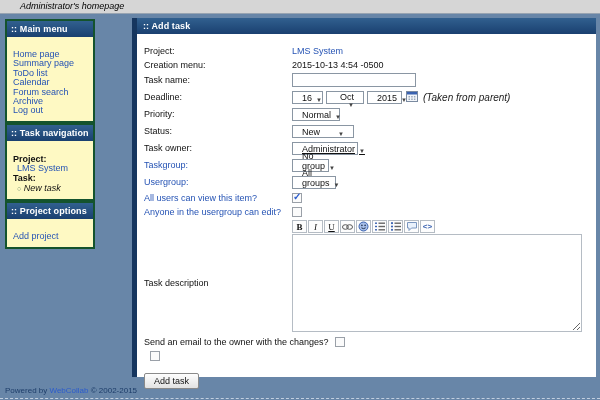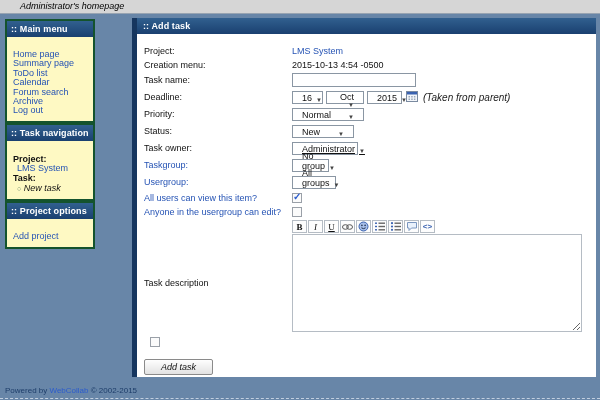--- a/index.html
+++ b/index.html
@@ -81,24 +81,24 @@
   .tb-code { color:#3a62b0; font-weight:bold; font-size:8px; }
 
   .desc-area {
     width:284px; height:92px; border:1px solid #b5bcc4; background:#fff;
     resize:both; font-family:"Liberation Sans",sans-serif; font-size:9px;
   }
   .email-row { display:flex; align-items:center; margin-bottom:2px; min-height:12px; }
   .email-row .cb { margin-left:6px; }
 
   .btn {
-    margin-top:9px; font-size:9px; color:#111; padding:2px 16px;
+    margin-top:9px; font-size:9px; color:#111; padding:2px 9px;
     border:1px solid #8a8a8a; border-radius:2px;
     background:linear-gradient(#fefefe,#e2e2e2);
-    font-family:"Liberation Sans",sans-serif; cursor:pointer;font-style:italic;
+    font-family:"Liberation Sans",sans-serif; cursor:pointer;
   }
 
   
   .footer { position:absolute; left:5px; bottom:5px; font-size:8px; color:#1d3d69; }
   .footer a { color:#2b5bcc; }
 </style>
 </head>
 <body>
 
 <div class="topbar">
@@ -183,21 +183,21 @@
           <rect x="2.5" y="8.5" width="1.5" height="1.5" fill="#9aa7b8"></rect>
             <rect x="5.2" y="8.5" width="1.5" height="1.5" fill="#9aa7b8"></rect>
             <rect x="7.9" y="8.5" width="1.5" height="1.5" fill="#9aa7b8"></rect>
         </svg>
       </span>
       <span class="note">(Taken from parent)</span>
     </div>
 
     <div class="row tall">
       <span class="lbl">Priority:</span>
-      <span class="sel" style="width:72px;">
+      <span class="sel" style="width:48px;">
           <span>Normal</span>
           <span class="arr">▼</span>
         </span>
     </div>
 
     <div class="row tall">
       <span class="lbl">Status:</span>
       <span class="sel" style="width:62px;">
           <span>New</span>
           <span class="arr">▼</span>
@@ -282,20 +282,24 @@
           </svg>
       </span>
       <span class="tb tb-code">&lt;&gt;</span>
     </div>
 
     <div class="row" style="align-items:center; margin-bottom:4px;">
       <span class="lbl">Task description</span>
       <textarea class="desc-area" style=""></textarea>
     </div>
 
+    <div class="email-row">
+      <span>Send an email to the owner with the changes?</span>
+      <span class="cb" data-checked="false"></span>
+    </div>
 
     <div class="email-row">
       <span class="cb" data-checked="false"></span>
     </div>
 
     <button class="btn">Add task</button>
 
   </div>
 </div>
 

